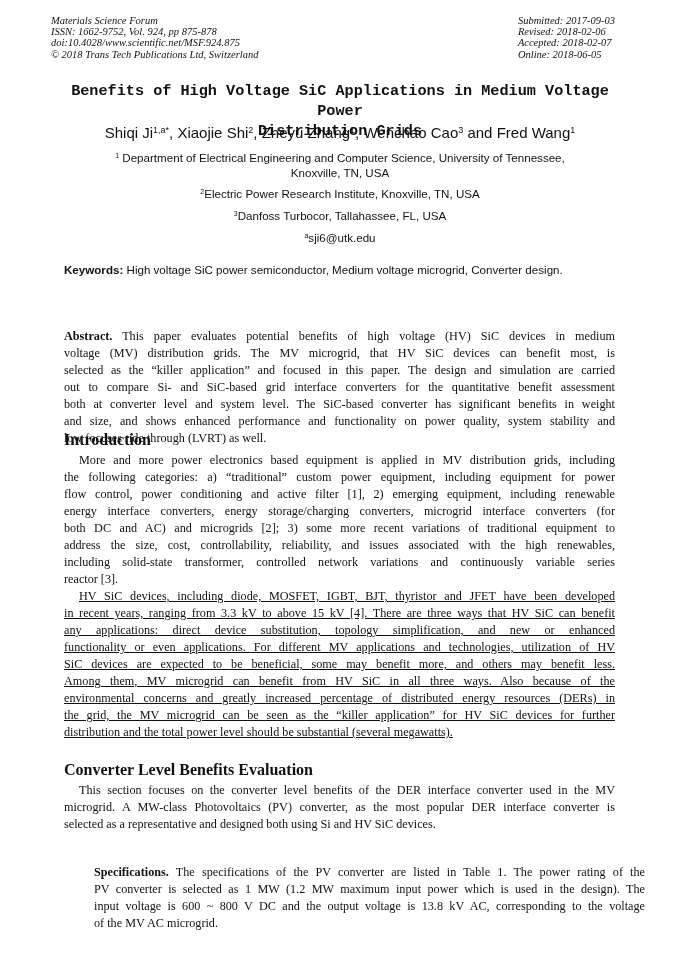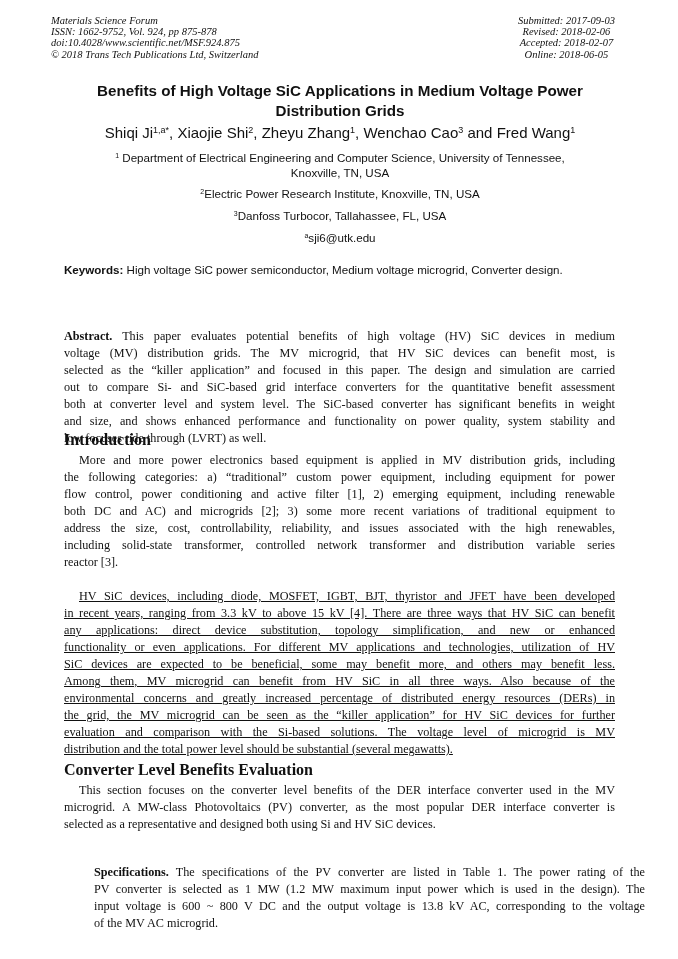--- a/index.html
+++ b/index.html
@@ -1,20 +1,20 @@
 <!DOCTYPE html>
 <html><head>
 <meta charset="utf-8">
 <style>
   html, body { margin: 0; padding: 0; background: #ffffff; }
   body { width: 678px; height: 959px; position: relative; overflow: hidden; color: #111; }
   .hdr { position: absolute; top: 15px; font-family: "Liberation Serif", serif; font-style: italic; font-size: 10.5px; line-height: 11.2px; }
   .hdr-left { left: 51px; }
-  .hdr-right { right: 63px; text-align: center; }
-  .title { position: absolute; left: 64px; width: 552px; top: 81px; text-align: center; font-family: Liberation Sans, sans-serif; font-weight: bold; font-size: 15.2px; line-height: 20px; }
+  .hdr-right { right: 63px; text-align: left; }
+  .title { position: absolute; left: 64px; width: 552px; top: 81px; text-align: center; font-family: Liberation Mono, monospace; font-weight: bold; font-size: 15.2px; line-height: 20px; }
   .authors { position: absolute; left: 40px; width: 600px; top: 123px; text-align: center; font-family: "Liberation Sans", sans-serif; font-size: 15px; line-height: 20px; }
   .authors sup, .aff sup { font-size: 60%; vertical-align: 0.55em; line-height: 0; }
   .aff { position: absolute; left: 40px; width: 600px; text-align: center; font-family: "Liberation Sans", sans-serif; font-size: 11.6px; line-height: 15px; }
   .kw { position: absolute; left: 64px; top: 262px; font-family: "Liberation Sans", sans-serif; font-size: 11.6px; line-height: 15px; }
   .kw b { font-weight: bold; }
   .body { position: absolute; left: 64px; width: 551px; font-family: "Liberation Serif", serif; font-size: 12.2px; }
   .line { height: 17px; line-height: 17px; white-space: nowrap; text-align: justify; text-align-last: justify; }
   .line.last { text-align-last: left; }
   .indent { padding-left: 15px; }
   .heading { font-family: "Liberation Serif", serif; font-weight: bold; font-size: 16px; position: absolute; left: 64px; }
@@ -71,36 +71,36 @@
   <div class="line">and size, and shows enhanced performance and functionality on power quality, system stability and</div>
   <div class="line last">low focuses ride through (LVRT) as well.</div>
 </div>
 
 <div class="heading" style="top:431px;">Introduction</div>
 
 <div class="body" style="top:452px;">
   <div class="line indent">More and more power electronics based equipment is applied in MV distribution grids, including</div>
   <div class="line">the following categories: a) “traditional” custom power equipment, including equipment for power</div>
   <div class="line">flow control, power conditioning and active filter [1], 2) emerging equipment, including renewable</div>
+  <div class="line">energy interface converters, energy storage/charging converters, microgrid interface converters (for</div>
   <div class="line">both DC and AC) and microgrids [2]; 3) some more recent variations of traditional equipment to</div>
   <div class="line">address the size, cost, controllability, reliability, and issues associated with the high renewables,</div>
-  <div class="line">including solid-state transformer, controlled network transformer and distribution variable series</div>
+  <div class="line">including solid-state transformer, controlled network variations and continuously variable series</div>
   <div class="line last">reactor [3].</div>
 </div>
 
 <div class="body" style="top:588px;text-decoration:underline;">
   <div class="line indent">HV SiC devices, including diode, MOSFET, IGBT, BJT, thyristor and JFET have been developed</div>
   <div class="line">in recent years, ranging from 3.3 kV to above 15 kV [4]. There are three ways that HV SiC can benefit</div>
   <div class="line">any applications: direct device substitution, topology simplification, and new or enhanced</div>
   <div class="line">functionality or even applications. For different MV applications and technologies, utilization of HV</div>
   <div class="line">SiC devices are expected to be beneficial, some may benefit more, and others may benefit less.</div>
   <div class="line">Among them, MV microgrid can benefit from HV SiC in all three ways. Also because of the</div>
   <div class="line">environmental concerns and greatly increased percentage of distributed energy resources (DERs) in</div>
   <div class="line">the grid, the MV microgrid can be seen as the “killer application” for HV SiC devices for further</div>
-  <div class="line">evaluation and comparison with the Si-based solutions. The voltage level of microgrid is MV</div>
   <div class="line last">distribution and the total power level should be substantial (several megawatts).</div>
 </div>
 
 <div class="heading" style="top:761px;">Converter Level Benefits Evaluation</div>
 
 <div class="body" style="top:782px;">
   <div class="line indent">This section focuses on the converter level benefits of the DER interface converter used in the MV</div>
   <div class="line">microgrid. A MW-class Photovoltaics (PV) converter, as the most popular DER interface converter is</div>
   <div class="line last">selected as a representative and designed both using Si and HV SiC devices.</div>
 </div>

